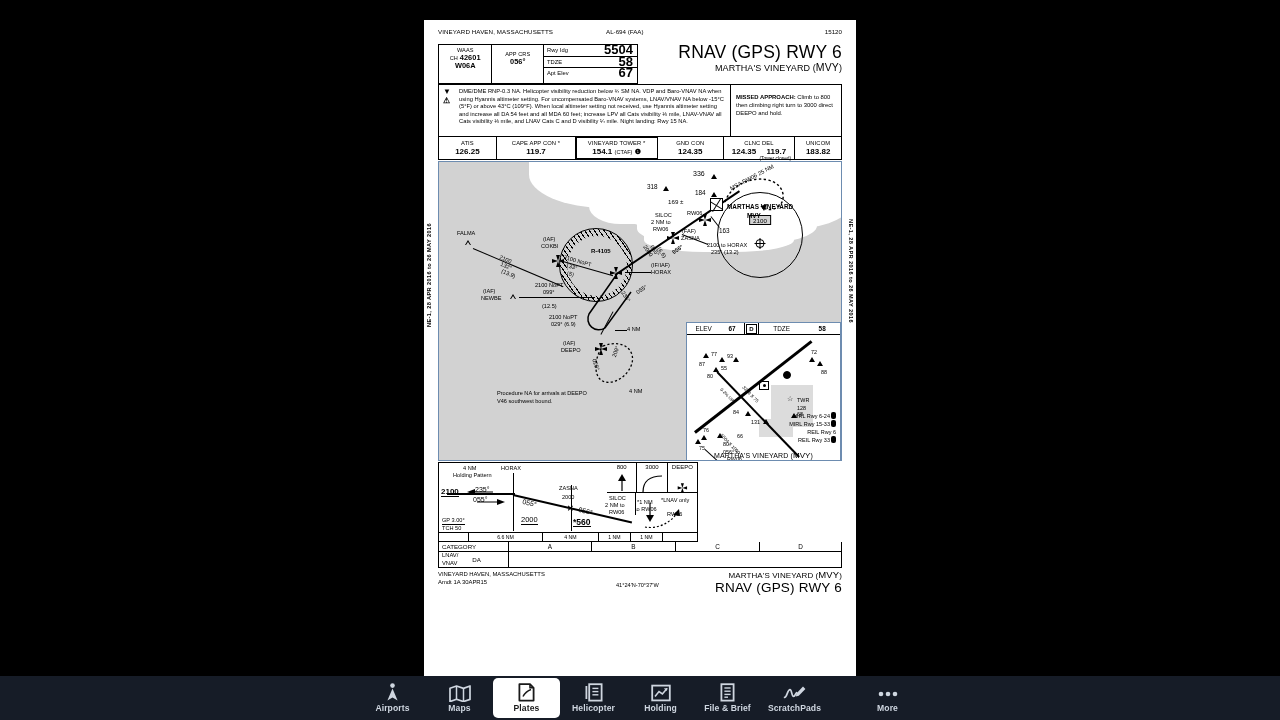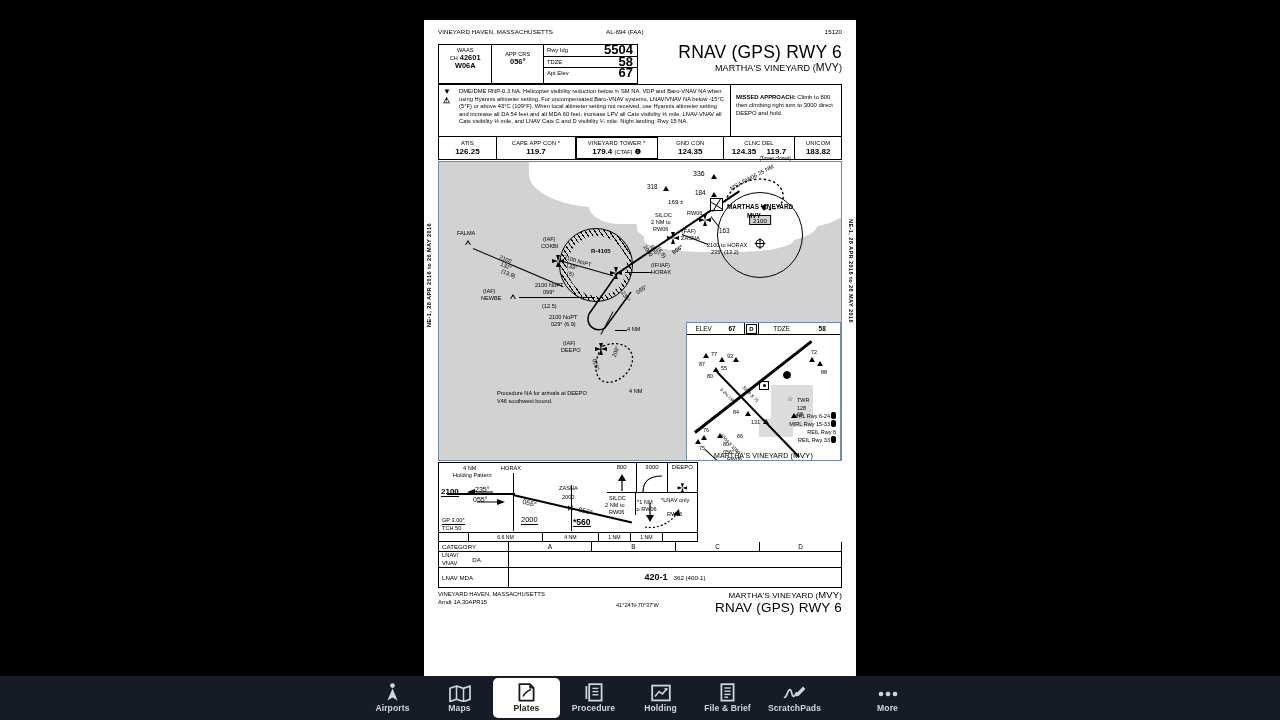--- a/index.html
+++ b/index.html
@@ -259,21 +259,21 @@
         <div class="cc atis">
           <div class="n">ATIS</div>
           <div class="v">126.25</div>
         </div>
         <div class="cc app">
           <div class="n">CAPE APP CON *</div>
           <div class="v">119.7</div>
         </div>
         <div class="cc twr">
           <div class="n">VINEYARD TOWER *</div>
-          <div class="v"><span>179.4</span> <small>(CTAF)</small> <span style="font-size:7px">❶</span></div>
+          <div class="v"><span>154.1</span> <small>(CTAF)</small> <span style="font-size:7px">❶</span></div>
         </div>
         <div class="cc gnd">
           <div class="n">GND CON</div>
           <div class="v">124.35</div>
         </div>
         <div class="cc clnc">
           <div class="n">CLNC DEL</div>
           <div class="v clnc-row">
               <span>124.35</span>
               <span>119.7</span>
@@ -570,29 +570,20 @@
 
 
         <div class="mrow">
           <div class="mcat">
               <span style="white-space:pre-line;font-size:5.8px">LNAV/
 VNAV</span>
               <span class="sp">DA</span>
             </div>
         </div>
 
-        <div class="mrow">
-          <div class="mcat">LNAV  MDA</div>
-          <div class="mwide mr">
-              <span class="mr-in">
-                <b class="mv">420-1</b>
-                <span class="msub">362 (400-1)</span>
-              </span>
-            </div>
-        </div>
 
       </div>
 
       <div class="pfoot">
         <div class="pf-l">
           <div>VINEYARD HAVEN, MASSACHUSETTS</div>
           <div>Amdt 1A  30APR15</div>
         </div>
         <div class="pf-c">41°24'N-70°37'W</div>
         <div class="pf-r">
@@ -641,21 +632,21 @@
     <div class="tb-item">
       <div class="tb-ic">
         <svg width="18" height="19" viewBox="0 0 18 19">
             <rect x="4.2" y="1.2" width="12.4" height="16.4" fill="none" stroke="currentColor" stroke-width="1.8"></rect>
             <line x1="1.4" y1="3" x2="1.4" y2="16" stroke="currentColor" stroke-width="1.8"></line>
             <line x1="7.4" y1="5.4" x2="13.4" y2="5.4" stroke="currentColor" stroke-width="1.4"></line>
             <line x1="7.4" y1="8.6" x2="13.4" y2="8.6" stroke="currentColor" stroke-width="1.4"></line>
             <line x1="7.4" y1="11.8" x2="13.4" y2="11.8" stroke="currentColor" stroke-width="1.4"></line>
           </svg>
       </div>
-      <div class="tb-lb">Procedure</div>
+      <div class="tb-lb">Helicopter</div>
     </div>
 
     <div class="tb-item">
       <div class="tb-ic">
         <svg width="20" height="18" viewBox="0 0 20 18">
             <rect x="1.2" y="1.6" width="17.6" height="14.8" fill="none" stroke="currentColor" stroke-width="1.8"></rect>
             <path d="M4 12.4 L8 7.6 L11.4 10 L16 4.6" fill="none" stroke="currentColor" stroke-width="1.6"></path>
             <polygon points="16.6,4 12.8,4.4 15.6,7" fill="currentColor"></polygon>
           </svg>
       </div>

